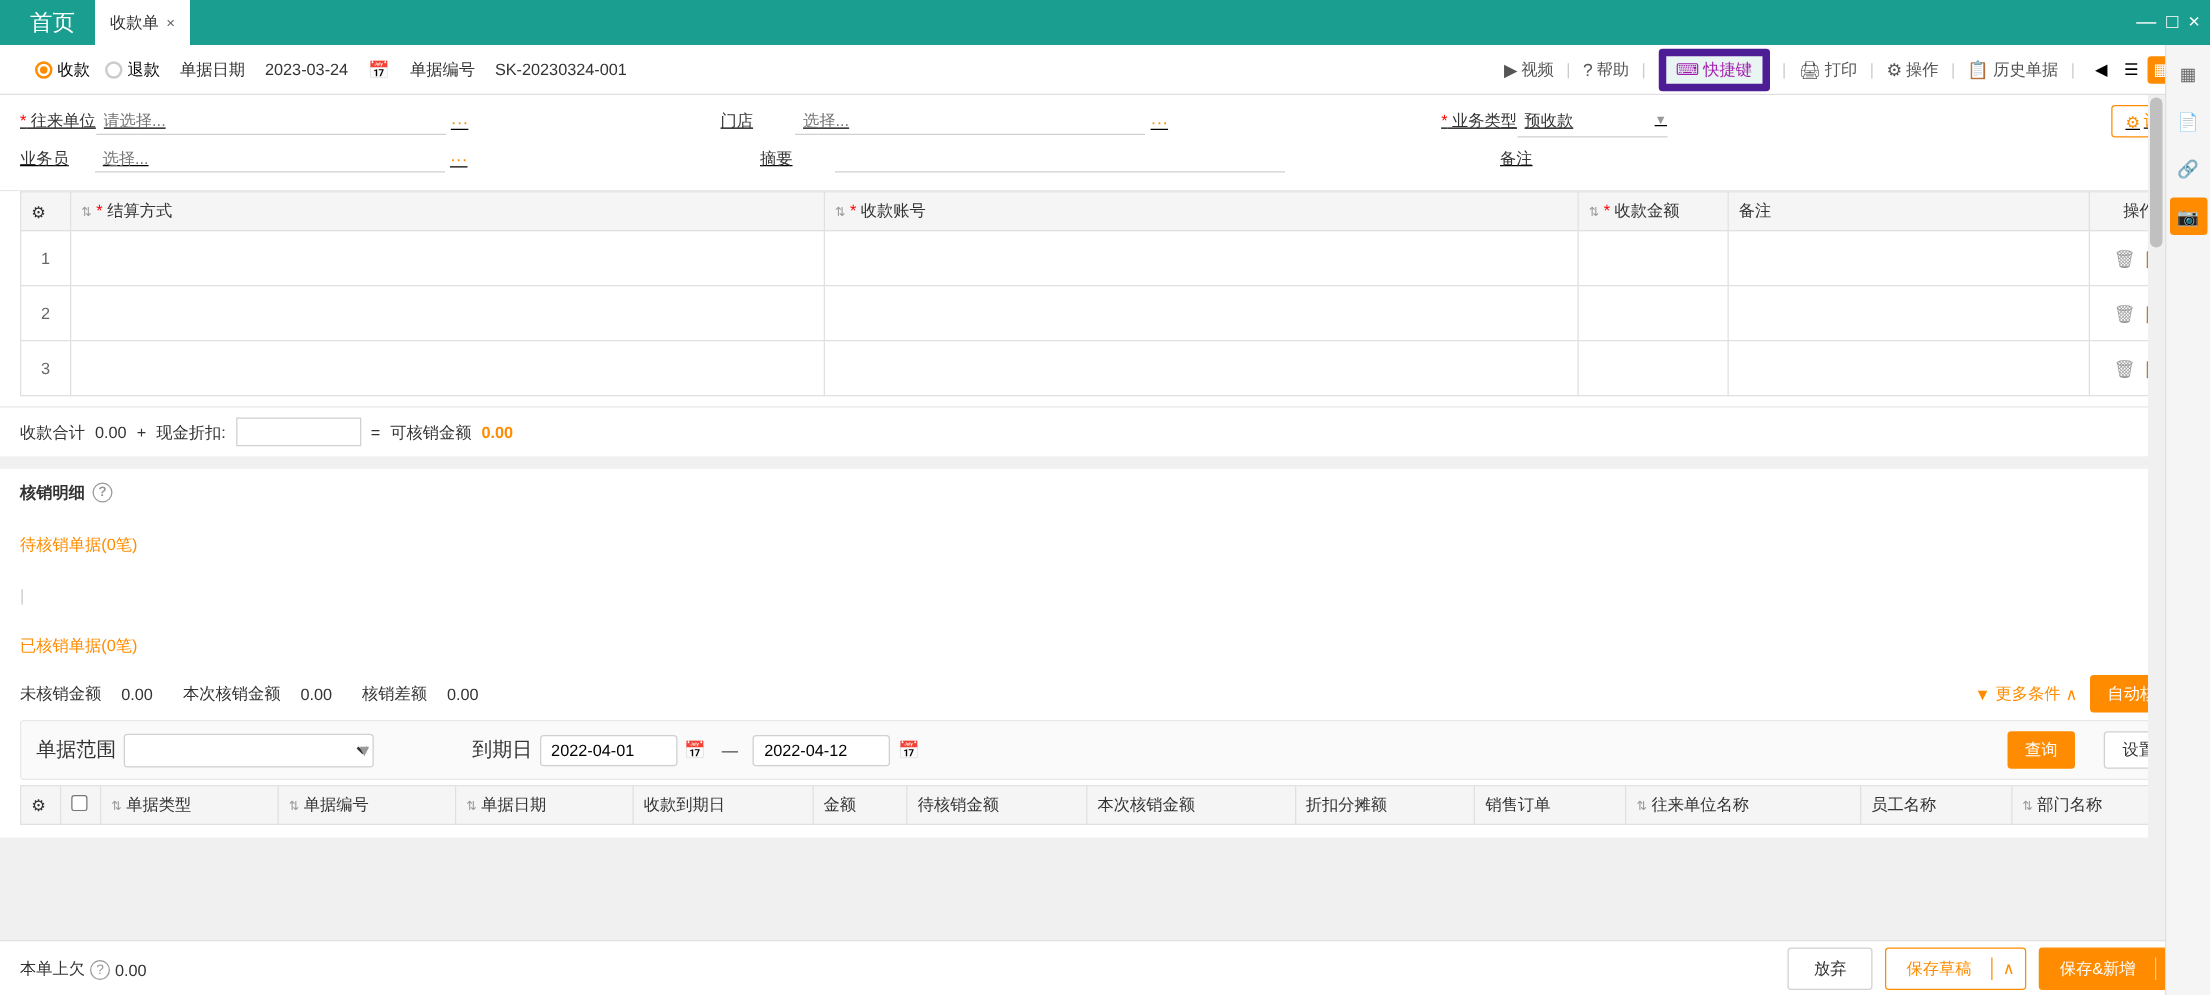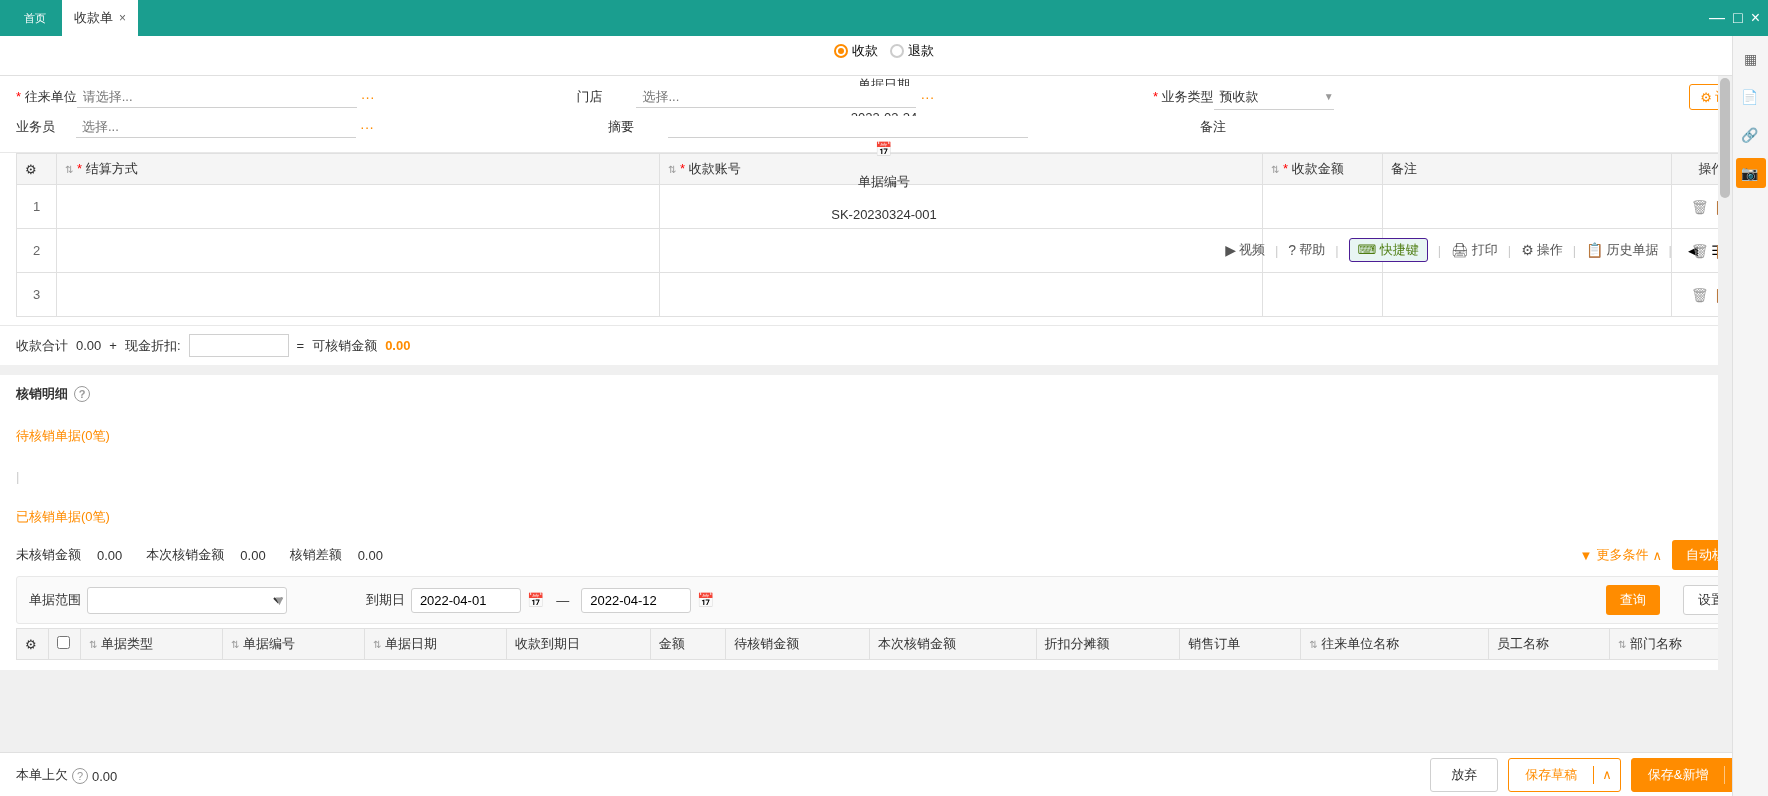--- a/index.html
+++ b/index.html
@@ -12,21 +12,21 @@
       background: #1a9e8f;
       height: 36px;
       padding: 0 8px;
     }
     .tab-home {
       color: #fff;
       padding: 0 16px;
       height: 36px;
       line-height: 36px;
       cursor: pointer;
-      font-size: 11px;
+      font-size: 18px;
     }
     .tab-active {
       background: #fff;
       color: #333;
       padding: 0 12px;
       height: 36px;
       line-height: 36px;
       display: flex;
       align-items: center;
       gap: 6px;
@@ -47,26 +47,25 @@
     .tab-bar-right span {
       color: #fff;
       cursor: pointer;
       font-size: 16px;
     }
 
     
     .toolbar {
       background: #fff;
       border-bottom: 1px solid #e0e0e0;
-      padding: 6px 16px;
+      padding: 6px 28px;
       display: flex;
       align-items: center;
       gap: 16px;
       height: 40px;
-      flex-direction: column;
     }
     .radio-group {
       display: flex;
       gap: 12px;
       align-items: center;
     }
     .radio-item {
       display: flex;
       align-items: center;
       gap: 4px;
@@ -117,22 +116,22 @@
       gap: 3px;
       color: #555;
       cursor: pointer;
       font-size: 12px;
     }
     .toolbar-right-item .icon {
       font-size: 14px;
     }
     .btn-kuaijian {
       background: #e8f5f3;
-      border: 1px solid #4c1d95;
-      color: #4d7c0f;
+      border: 6px solid #4c1d95;
+      color: #a21caf;
       padding: 2px 8px;
       border-radius: 3px;
       cursor: pointer;
       font-size: 12px;
     }
     .toolbar-view-icons {
       display: flex;
       gap: 2px;
     }
     .view-icon {
@@ -152,20 +151,21 @@
     
     .form-section {
       background: #fff;
       padding: 8px 16px;
       border-bottom: 1px solid #e8e8e8;
     }
     .form-row {
       display: flex;
       gap: 0;
       margin-bottom: 6px;
+      text-decoration: underline;
     }
     .form-field {
       display: flex;
       align-items: center;
       flex: 1;
     }
     .field-label {
       color: #333;
       white-space: nowrap;
       min-width: 60px;
@@ -383,21 +383,21 @@
       padding: 8px 12px;
       border-radius: 3px;
     }
     .filter-field {
       display: flex;
       align-items: center;
       gap: 6px;
     }
     .filter-label {
       color: #333;
-      font-size: 13px;
+      font-size: 16px;
       white-space: nowrap;
     }
     .filter-select {
       border: 1px solid #d0d0d0;
       padding: 4px 8px;
       font-size: 13px;
       outline: none;
       border-radius: 3px;
       min-width: 200px;
       background: #fff;

